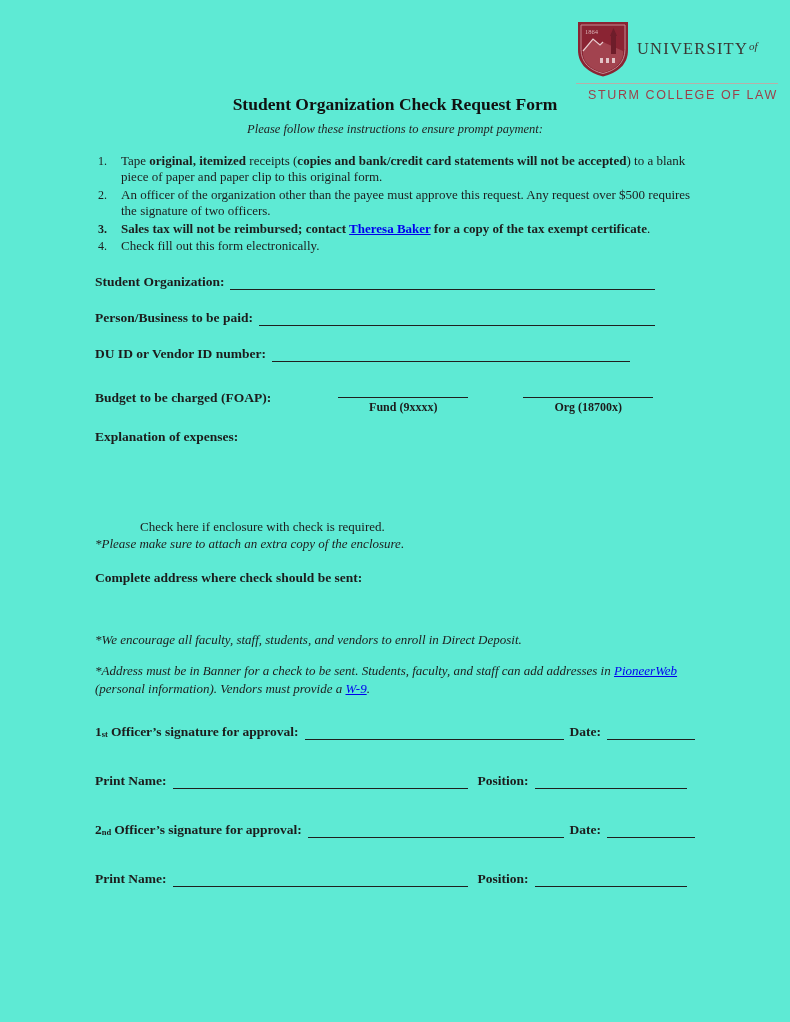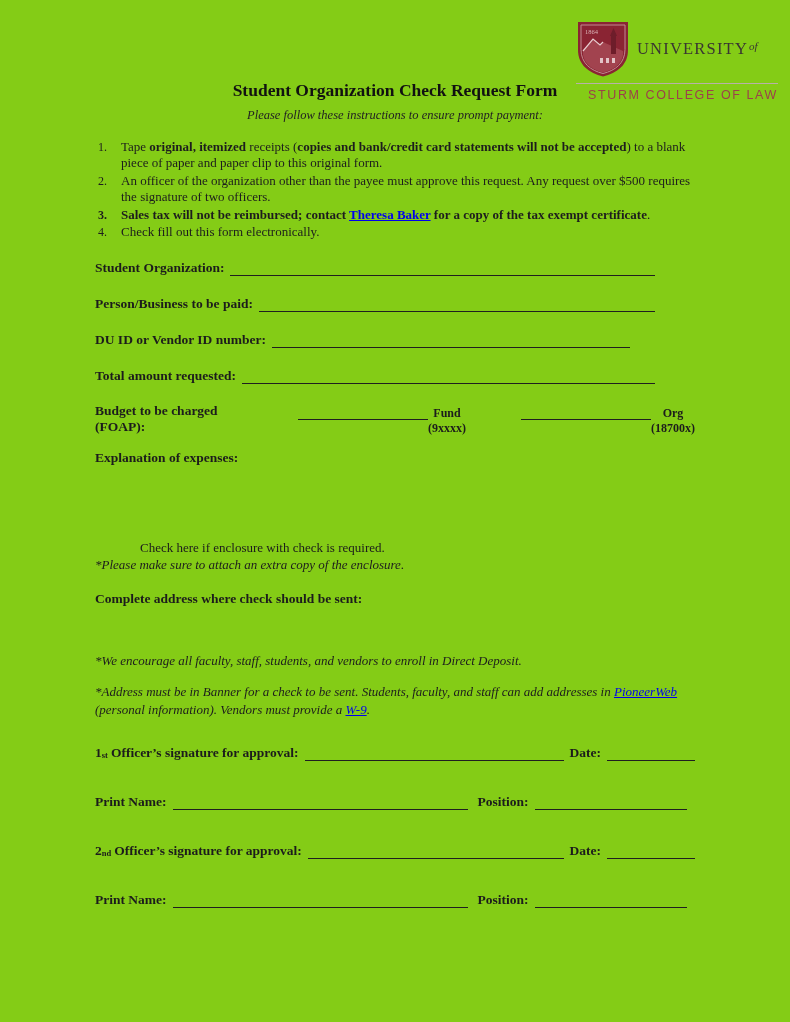--- a/index.html
+++ b/index.html
@@ -1,36 +1,36 @@
 <!DOCTYPE html>
 <html><head>
 <meta charset="utf-8">
 <style>
   html,body { margin:0; padding:0; background:#ffffff; }
   .page {
-    position:relative; width:790px; height:1022px; background:#84cc16;
+    position:relative; width:790px; height:1022px; background:#5eead4;
     font-family:"Liberation Serif", serif; color:#1c1c1c; overflow:hidden;
   }
 
   
   .logo { position:absolute; top:20px; right:12px; width:202px; }
   .logo-top { display:flex; align-items:center; gap:7px; }
   .shield { flex:none; }
   .wordmark { line-height:1; }
   .uni-line { font-size:16.5px; letter-spacing:1.2px; color:#3a3632; white-space:nowrap; }
   .uni-of { font-size:11px; font-style:italic; letter-spacing:0; margin-left:1px; vertical-align:4px; }
   .denver { font-size:27px; letter-spacing:2px; color:#322e2a; margin-top:2px; }
   .logo-divider { height:1px; background:#b8b0a8; margin-top:5px; }
   .sturm {
     margin-top:4px; text-align:right; color:#9c414a; font-size:12.5px;
     letter-spacing:1.6px; font-family:"Liberation Sans", sans-serif;
   }
 
   
-  .content { position:absolute; left:95px; top:80px; width:600px; }
+  .content { position:absolute; left:95px; top:94px; width:600px; }
 
   .title { margin:0; font-size:17.5px; font-weight:bold; text-align:center; color:#111; }
   .subtitle { margin-top:7px; font-size:12.5px; font-style:italic; text-align:center; color:#222; }
 
   .instr { margin-top:16px; font-size:13px; line-height:16.4px; color:#1d1d1d; }
   .li { display:flex; margin-bottom:1px; }
   .num { flex:none; width:23px; padding-left:3px; font-size:12px; }
   .num.bold { font-weight:bold; }
   .li-text { flex:1; }
   .li-text b { font-weight:bold; }
@@ -39,21 +39,21 @@
 
   .blank { border-bottom:1px solid #1f1f1f; height:15px; display:block; }
 
   .field-row { display:flex; align-items:flex-end; margin-top:20px; font-weight:bold; font-size:13.5px; }
   .field-row .flabel { white-space:nowrap; }
   .field-row .blank { flex:1; margin-left:6px; }
   .end-40 .blank { margin-right:40px; }
   .end-65 .blank { margin-right:65px; }
 
   .budget-row { display:flex; align-items:center; margin-top:18px; font-weight:bold; font-size:13.5px; }
-  .budget-col { display:flex; margin-top:2px; }
+  .budget-col { display:flex; flex-direction:column; margin-top:2px; }
   .budget-col .blank { width:130px; flex:none; margin:0; }
   .budget-caption { font-size:12px; text-align:center; margin-top:2px; }
   .budget-col-fund { margin-left:67px; }
   .budget-col-org { margin-left:55px; }
 
   .section-label { margin-top:14px; font-weight:bold; font-size:13.5px; }
 
   .check-here { margin-top:74px; padding-left:45px; font-size:13px; }
   .note { font-size:13px; font-style:italic; color:#1d1d1d; line-height:17.5px; }
   .attach-note { margin-top:0; }
@@ -134,24 +134,20 @@
     <div class="field-row end-40">
       <span class="flabel">Person/Business to be paid:</span>
       <span class="blank"></span>
     </div>
 
     <div class="field-row end-65">
       <span class="flabel">DU ID or Vendor ID number:</span>
       <span class="blank"></span>
     </div>
 
-    <div class="field-row end-40">
-      <span class="flabel">Total amount requested:</span>
-      <span class="blank"></span>
-    </div>
 
     <div class="budget-row">
       <span class="flabel">Budget to be charged (FOAP):</span>
       <div class="budget-col budget-col-fund">
         <span class="blank"></span>
         <span class="budget-caption">Fund (9xxxx)</span>
       </div>
       <div class="budget-col budget-col-org">
         <span class="blank"></span>
         <span class="budget-caption">Org (18700x)</span>

